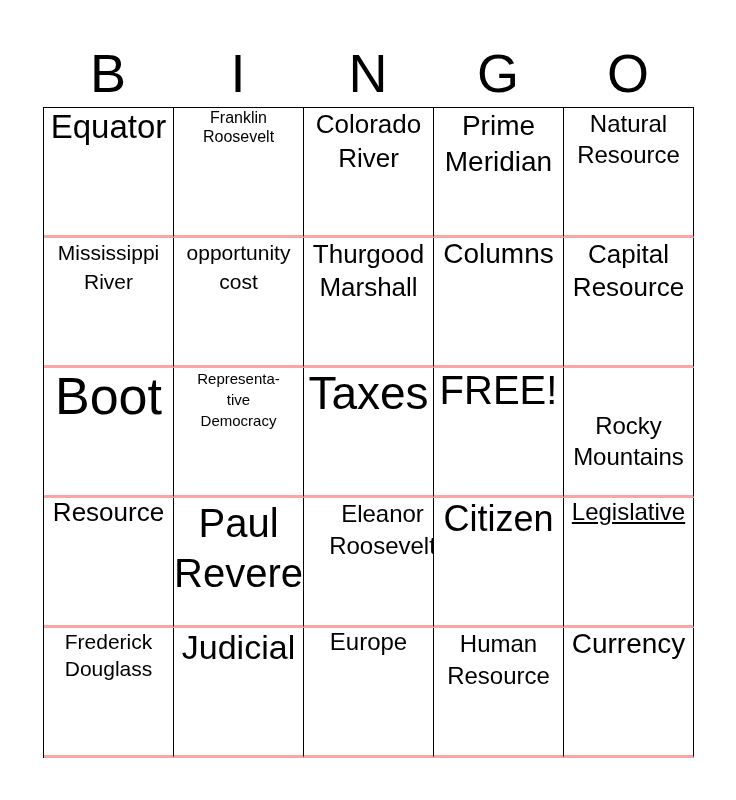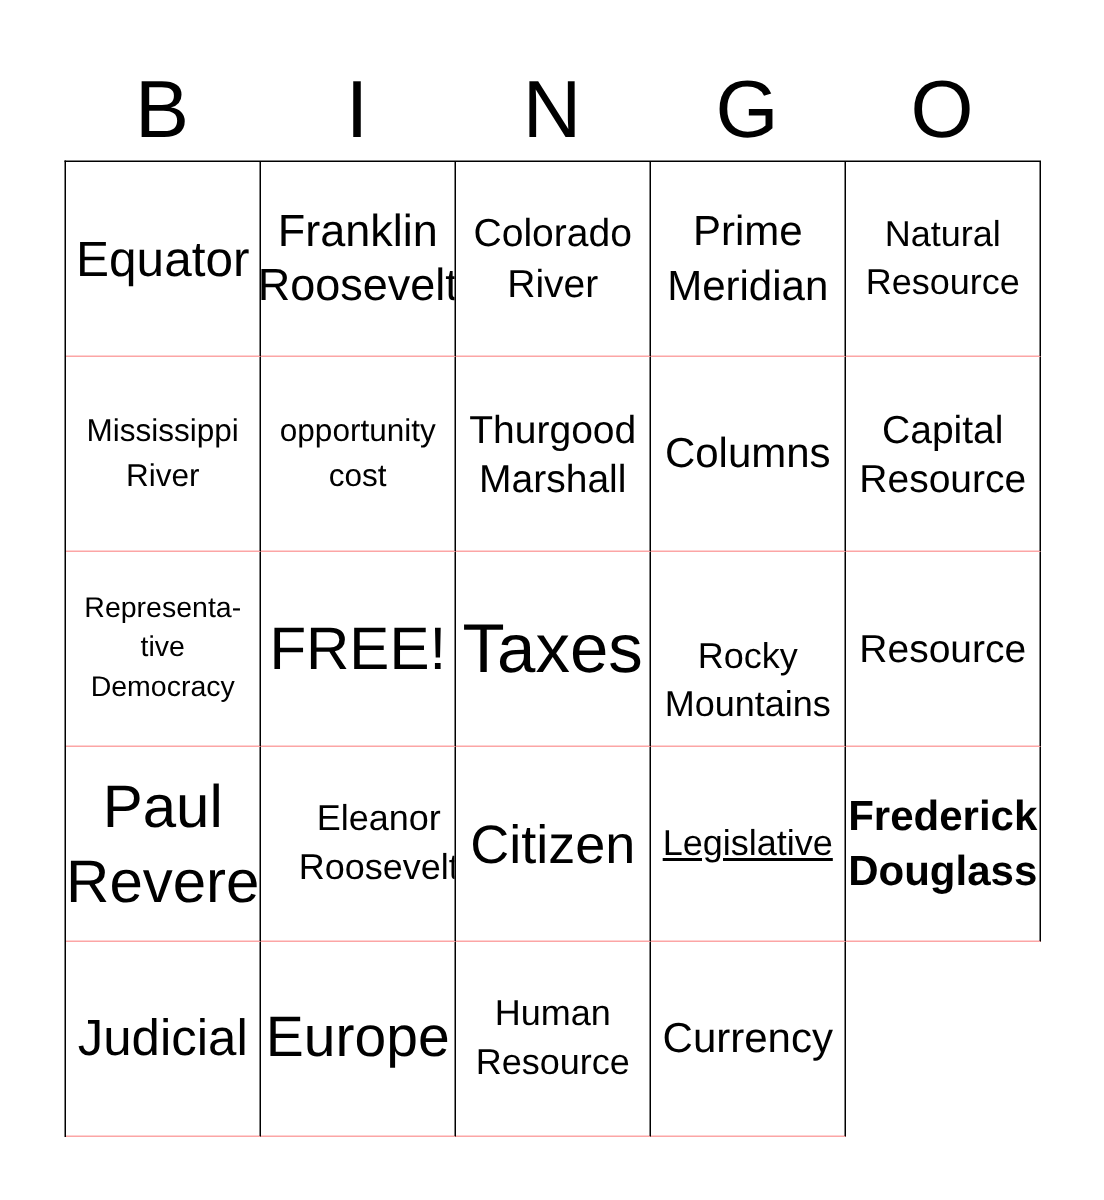--- a/index.html
+++ b/index.html
@@ -3,42 +3,42 @@
 <meta charset="utf-8">
 <style>
   html, body { margin: 0; padding: 0; background: #ffffff; }
   body { width: 736px; height: 800px; position: relative; overflow: hidden;
          font-family: "Liberation Sans", sans-serif; color: #000; }
   .header { position: absolute; left: 43px; top: 40px; width: 650px; height: 66px; display: flex; }
   .header .letter { width: 130px; text-align: center; font-size: 54px; line-height: 66px; }
   .grid { position: absolute; left: 43px; top: 107px; width: 650px; height: 650px;
           display: grid; grid-template-columns: repeat(5, 130px); grid-template-rows: repeat(5, 130px);
           border-top: 1px solid #000; border-left: 1px solid #000; box-sizing: content-box; }
-  .cell { border-right: 1px solid #000; border-bottom: 1px solid #fca5a5; box-sizing: border-box;
-          display: flex; align-items: center; justify-content: center; text-align: center;
+  .cell { border-right: 1px solid #000; border-bottom: 3px solid #fca5a5; box-sizing: border-box;
+          display: flex; align-items: flex-start; justify-content: center; text-align: center;
           overflow: hidden; padding: 0 2px; }
   .cell span { display: block; white-space: pre-line; }
 </style>
 </head>
 <body>
 
 <div class="header">
   <div class="letter">B</div>
   <div class="letter">I</div>
   <div class="letter">N</div>
   <div class="letter">G</div>
   <div class="letter">O</div>
 </div>
 
 <div class="grid" id="grid">
     <div class="cell">
       <span style="font-size: 33px; line-height: 1.15;">Equator</span>
     </div>
     <div class="cell">
-      <span style="font-size: 30px; line-height: 1.2;">Franklin
+      <span style="font-size: 16px; line-height: 1.2;">Franklin
 Roosevelt</span>
     </div>
     <div class="cell">
       <span style="font-size: 26px; line-height: 1.3;">Colorado
 River</span>
     </div>
     <div class="cell">
       <span style="font-size: 28px; line-height: 1.3;">Prime
 Meridian</span>
     </div>
@@ -59,29 +59,32 @@
 Marshall</span>
     </div>
     <div class="cell">
       <span style="font-size: 28px; line-height: 1.15;">Columns</span>
     </div>
     <div class="cell">
       <span style="font-size: 26px; line-height: 1.25;">Capital
 Resource</span>
     </div>
     <div class="cell">
-      <span style="font-size: 19px; line-height: 1.4;">Representa-
+      <span style="font-size: 52px; line-height: 1.1;">Boot</span>
+    </div>
+    <div class="cell">
+      <span style="font-size: 15px; line-height: 1.4;">Representa-
 tive
 Democracy</span>
     </div>
     <div class="cell">
-      <span style="font-size: 40px; line-height: 1.1;">FREE!</span>
+      <span style="font-size: 46px; line-height: 1.1;">Taxes</span>
     </div>
     <div class="cell">
-      <span style="font-size: 46px; line-height: 1.1;">Taxes</span>
+      <span style="font-size: 40px; line-height: 1.1;">FREE!</span>
     </div>
     <div class="cell">
       <span style="font-size: 24px; line-height: 1.3; margin-top: 42px;">Rocky
 Mountains</span>
     </div>
     <div class="cell">
       <span style="font-size: 26px; line-height: 1.15;">Resource</span>
     </div>
     <div class="cell">
       <span style="font-size: 40px; line-height: 1.25;">Paul
@@ -91,28 +94,28 @@
       <span style="font-size: 24px; line-height: 1.35; margin-left: 28px;">Eleanor
 Roosevelt</span>
     </div>
     <div class="cell">
       <span style="font-size: 36px; line-height: 1.15;">Citizen</span>
     </div>
     <div class="cell">
       <span style="font-size: 24px; line-height: 1.15; text-decoration: underline;">Legislative</span>
     </div>
     <div class="cell">
-      <span style="font-size: 28px; line-height: 1.3; font-weight: bold;">Frederick
+      <span style="font-size: 21px; line-height: 1.3;">Frederick
 Douglass</span>
     </div>
     <div class="cell">
       <span style="font-size: 34px; line-height: 1.15;">Judicial</span>
     </div>
     <div class="cell">
-      <span style="font-size: 38px; line-height: 1.15;">Europe</span>
+      <span style="font-size: 24px; line-height: 1.15;">Europe</span>
     </div>
     <div class="cell">
       <span style="font-size: 24px; line-height: 1.35;">Human
 Resource</span>
     </div>
     <div class="cell">
       <span style="font-size: 28px; line-height: 1.15;">Currency</span>
     </div>
   </div>
 

